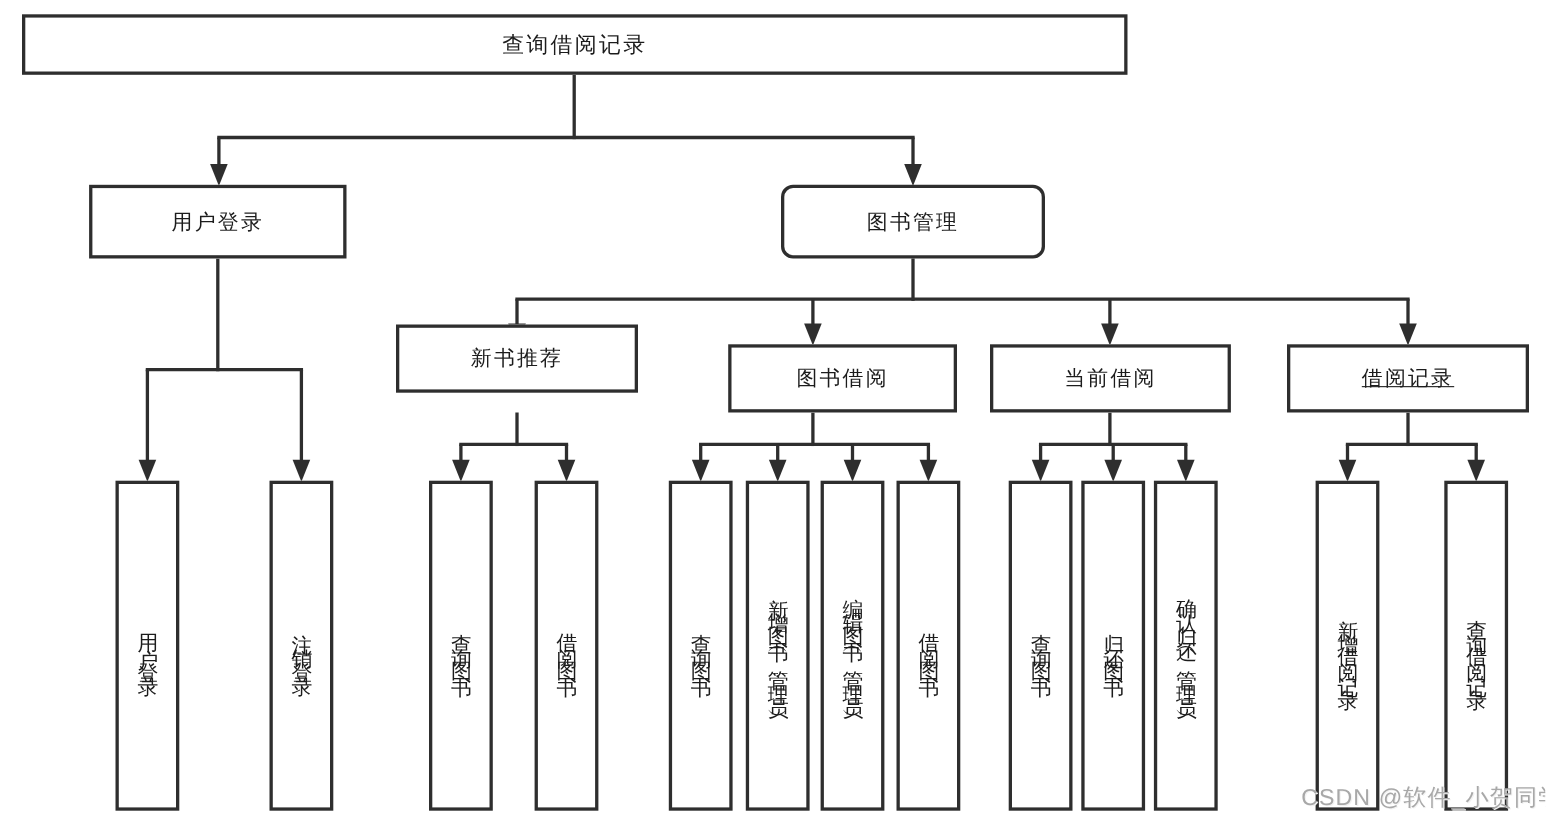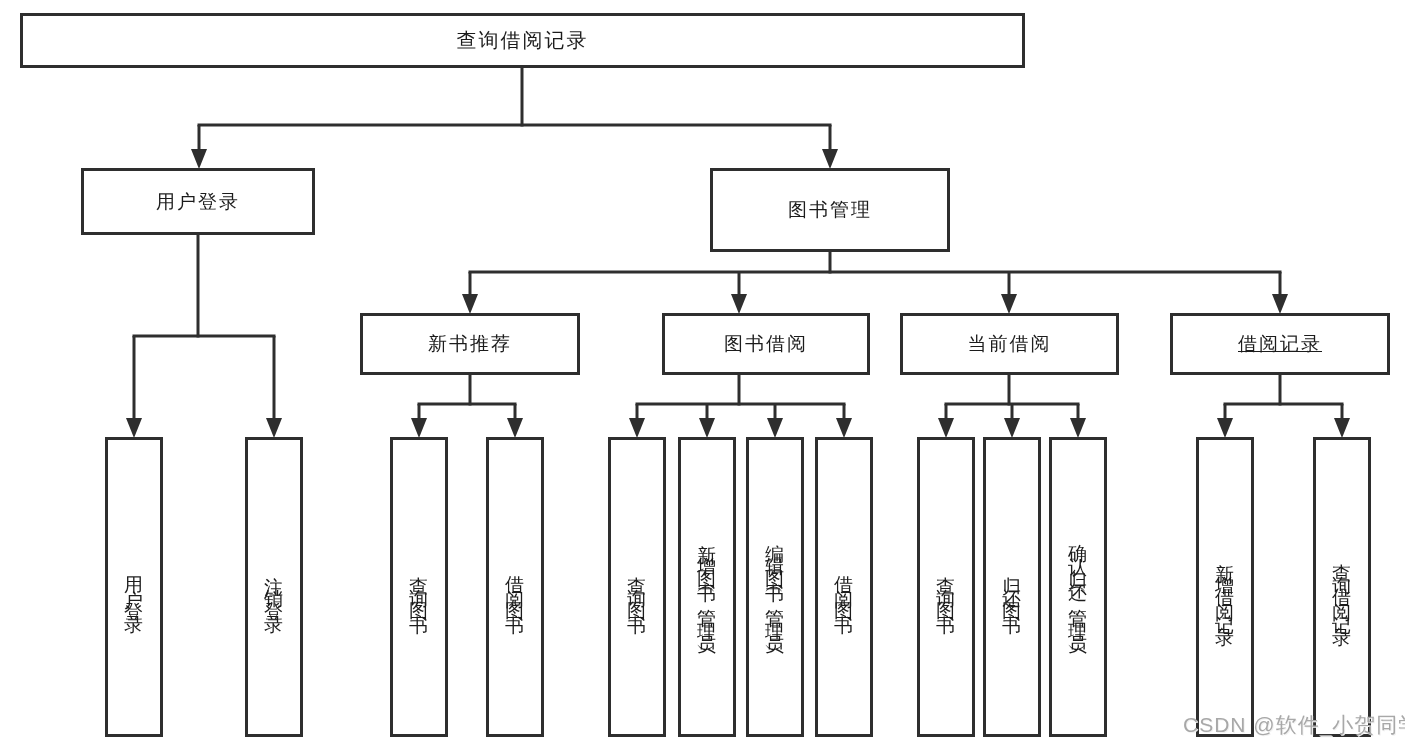--- a/index.html
+++ b/index.html
@@ -134,25 +134,25 @@
     </g>
   </svg>
 
   <div class="node h root">
     <span>查询借阅记录</span>
   </div>
 
   <div class="node h" style="left:81px;top:168px;width:234px;height:67px;">
     <span>用户登录</span>
   </div>
-  <div class="node h" style="left:710px;top:168px;width:240px;height:84px;">
+  <div class="node h" style="left:710px;top:168px;width:240px;height:67px;border-radius:11px;">
     <span>图书管理</span>
   </div>
 
-  <div class="node h" style="left:360px;top:313px;width:220px;height:62px;">
+  <div class="node h" style="left:360px;top:295px;width:220px;height:62px;">
     <span>新书推荐</span>
   </div>
   <div class="node h" style="left:662px;top:313px;width:208px;height:62px;">
     <span>图书借阅</span>
   </div>
   <div class="node h" style="left:900px;top:313px;width:219px;height:62px;justify-content:center;">
     <span>当前借阅</span>
   </div>
   <div class="node h" style="left:1170px;top:313px;width:220px;height:62px;text-decoration:underline;">
     <span>借阅记录</span>

